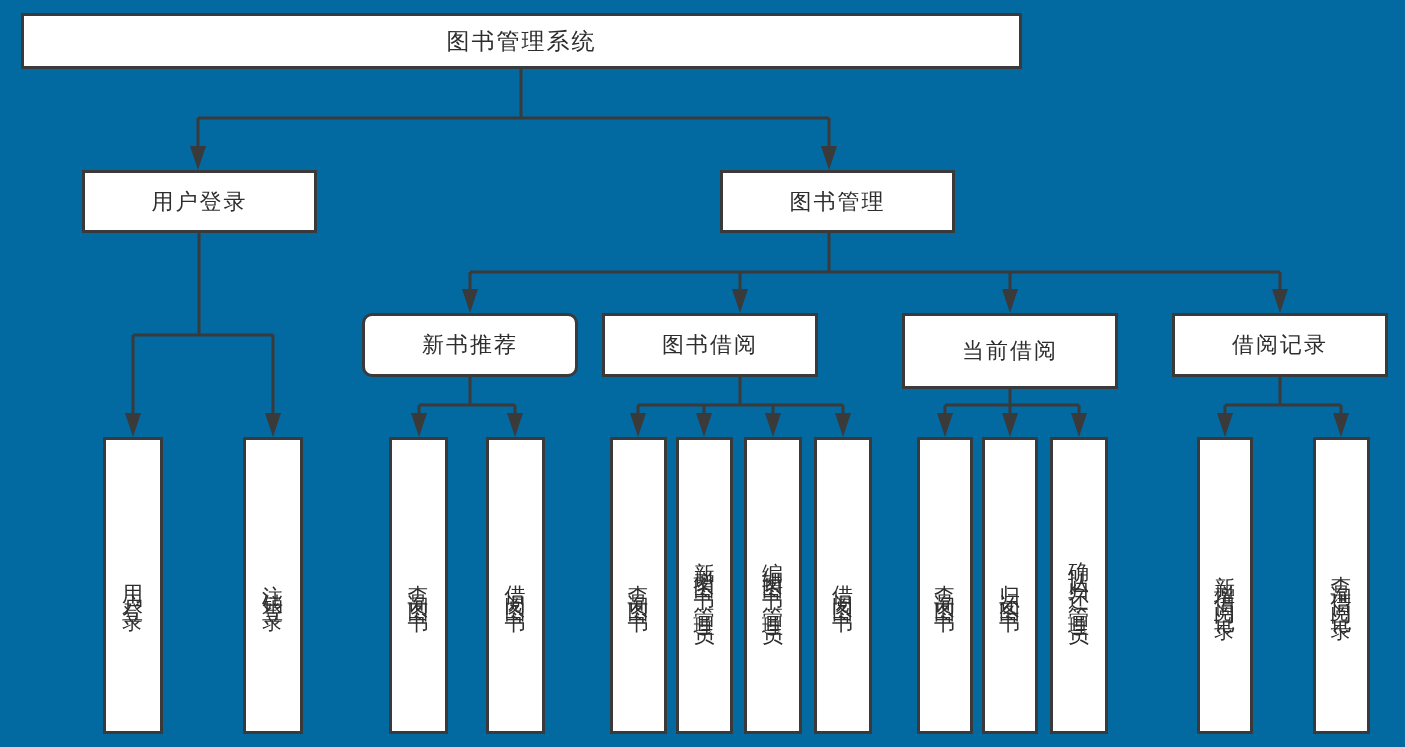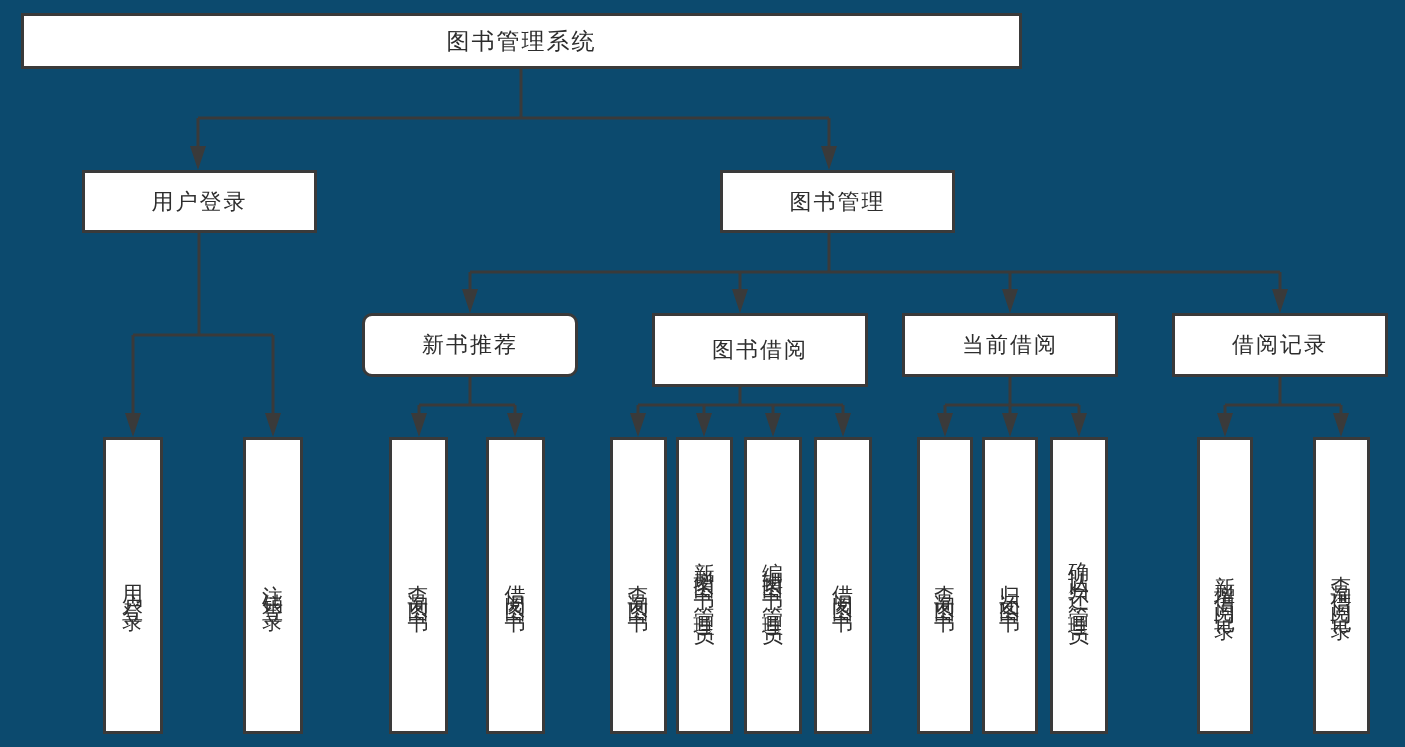--- a/index.html
+++ b/index.html
@@ -1,18 +1,18 @@
 <!DOCTYPE html>
 <html><head>
 <meta charset="utf-8">
 <style>
   html,body { margin:0; padding:0; background:#ffffff; }
   #stage {
     position:relative; width:1405px; height:747px;
-    background:#0c4a6e; overflow:hidden;
+    background:#0369a1; overflow:hidden;
     font-family:"Liberation Sans", sans-serif;
     color:#2d2d2d;
   }
   #wires { position:absolute; left:0; top:0; width:1405px; height:747px; }
   .box {
     position:absolute; box-sizing:border-box;
     border:3px solid #3a3a3a; background:#ffffff;
     display:flex; align-items:center; justify-content:center;
     font-size:22px; letter-spacing:2px;
     z-index:2;
@@ -81,24 +81,24 @@
   <div class="box" style="left:82px;top:170px;width:235px;height:63px;">
     <span>用户登录</span>
   </div>
   <div class="box" style="left:712px;top:170px;width:235px;height:63px;margin-left:8px;">
     <span>图书管理</span>
   </div>
 
   <div class="box" style="left:362px;top:313px;width:216px;height:64px;border-radius:10px;">
     <span>新书推荐</span>
   </div>
-  <div class="box" style="left:652px;top:313px;width:216px;height:74px;">
+  <div class="box" style="left:602px;top:313px;width:216px;height:64px;">
     <span>图书借阅</span>
   </div>
-  <div class="box" style="left:902px;top:313px;width:216px;height:64px;">
+  <div class="box" style="left:902px;top:313px;width:216px;height:76px;">
     <span>当前借阅</span>
   </div>
   <div class="box" style="left:1172px;top:313px;width:216px;height:64px;">
     <span>借阅记录</span>
   </div>
 
   <div class="box v" style="left:103px;top:437px;width:60px;height:297px;">
     <span>用户登录</span>
   </div>
   <div class="box v" style="left:243px;top:437px;width:60px;height:297px;">

